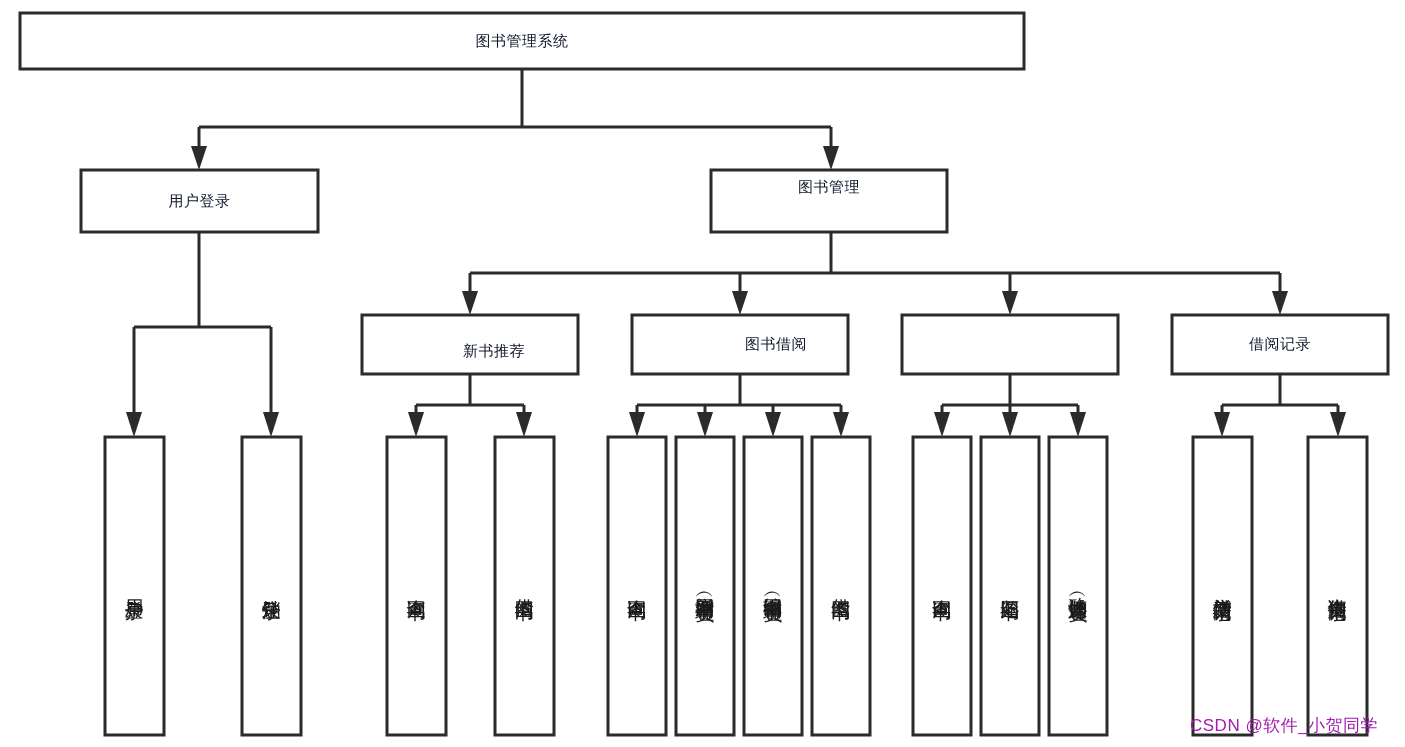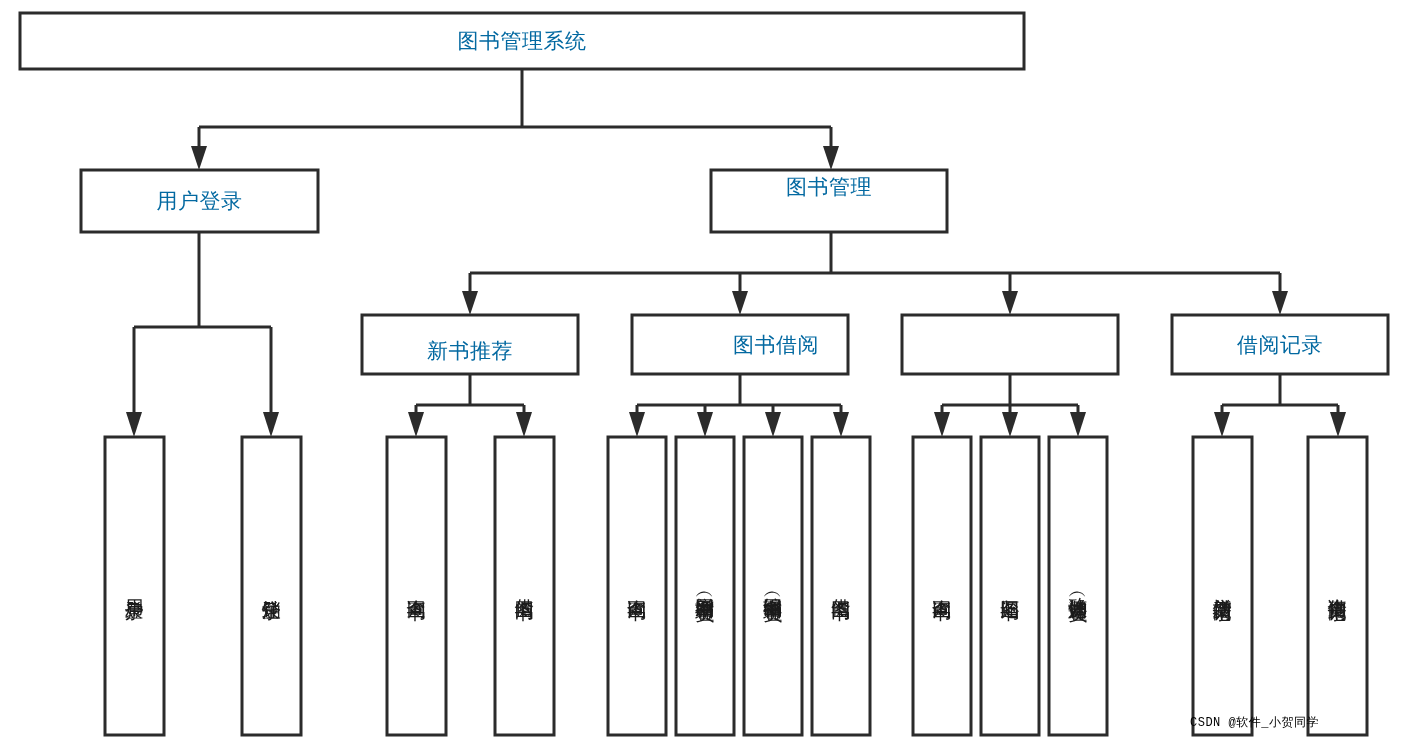--- a/index.html
+++ b/index.html
@@ -38,22 +38,22 @@
   }
   .arrow-head {
     fill: #2b2b2b;
     stroke: none;
   }
   .node-label-h {
     position: absolute;
     display: flex;
     align-items: center;
     justify-content: center;
-    color: #0369a1;
-    font-size: 21px;
+    color: #0f172a;
+    font-size: 15px;
     line-height: 1.1;
     letter-spacing: 0.5px;
     white-space: nowrap;
     pointer-events: none;
   }
   .node-label-v {
     position: absolute;
     display: flex;
     align-items: center;
     justify-content: center;
@@ -63,26 +63,25 @@
     writing-mode: vertical-rl;
     text-orientation: upright;
     letter-spacing: 1px;
     white-space: nowrap;
     pointer-events: none;
   }
   .watermark {
     position: absolute;
     left: 1190px;
     top: 714px;
-    font-size: 12px;
-    color: #000000;
+    font-size: 17px;
+    color: #a21caf;
     letter-spacing: 0.5px;
     white-space: nowrap;
     pointer-events: none;
-    font-family: Liberation Mono, monospace;
   }
 </style>
 </head>
 <body>
 
 <div id="diagram-root">
 
   <svg class="diagram-canvas" viewBox="0 0 1405 747">
 
     <g>
@@ -186,21 +185,21 @@
     <rect class="node-box" x="1193" y="437" width="59" height="298"></rect>
     <rect class="node-box" x="1308" y="437" width="59" height="298"></rect>
 
   </svg>
 
   <div class="node-label-h" style="left:20px; top:13px; width:1004px; height:56px;">图书管理系统</div>
 
   <div class="node-label-h" style="left:81px; top:170px; width:237px; height:62px;">用户登录</div>
   <div class="node-label-h" style="left:711px; top:164px; width:236px; height:46px;">图书管理</div>
 
-  <div class="node-label-h" style="left:362px; top:315px; width:216px; height:72px;">新书推荐</div>
+  <div class="node-label-h" style="left:362px; top:315px; width:216px; height:72px;padding-left:24px;">新书推荐</div>
   <div class="node-label-h" style="left:668px; top:315px; width:216px; height:59px;">图书借阅</div>
   <div class="node-label-h" style="left:1172px; top:315px; width:216px; height:59px;">借阅记录</div>
 
   <div class="node-label-v" style="left:105px; top:437px; width:59px; height:298px;">用户登录</div>
   <div class="node-label-v" style="left:242px; top:437px; width:59px; height:298px;">注销登录</div>
 
   <div class="node-label-v" style="left:387px; top:437px; width:59px; height:298px;">查询图书</div>
   <div class="node-label-v" style="left:495px; top:437px; width:59px; height:298px;">借阅图书</div>
 
   <div class="node-label-v" style="left:608px; top:437px; width:58px; height:298px;">查询图书</div>

